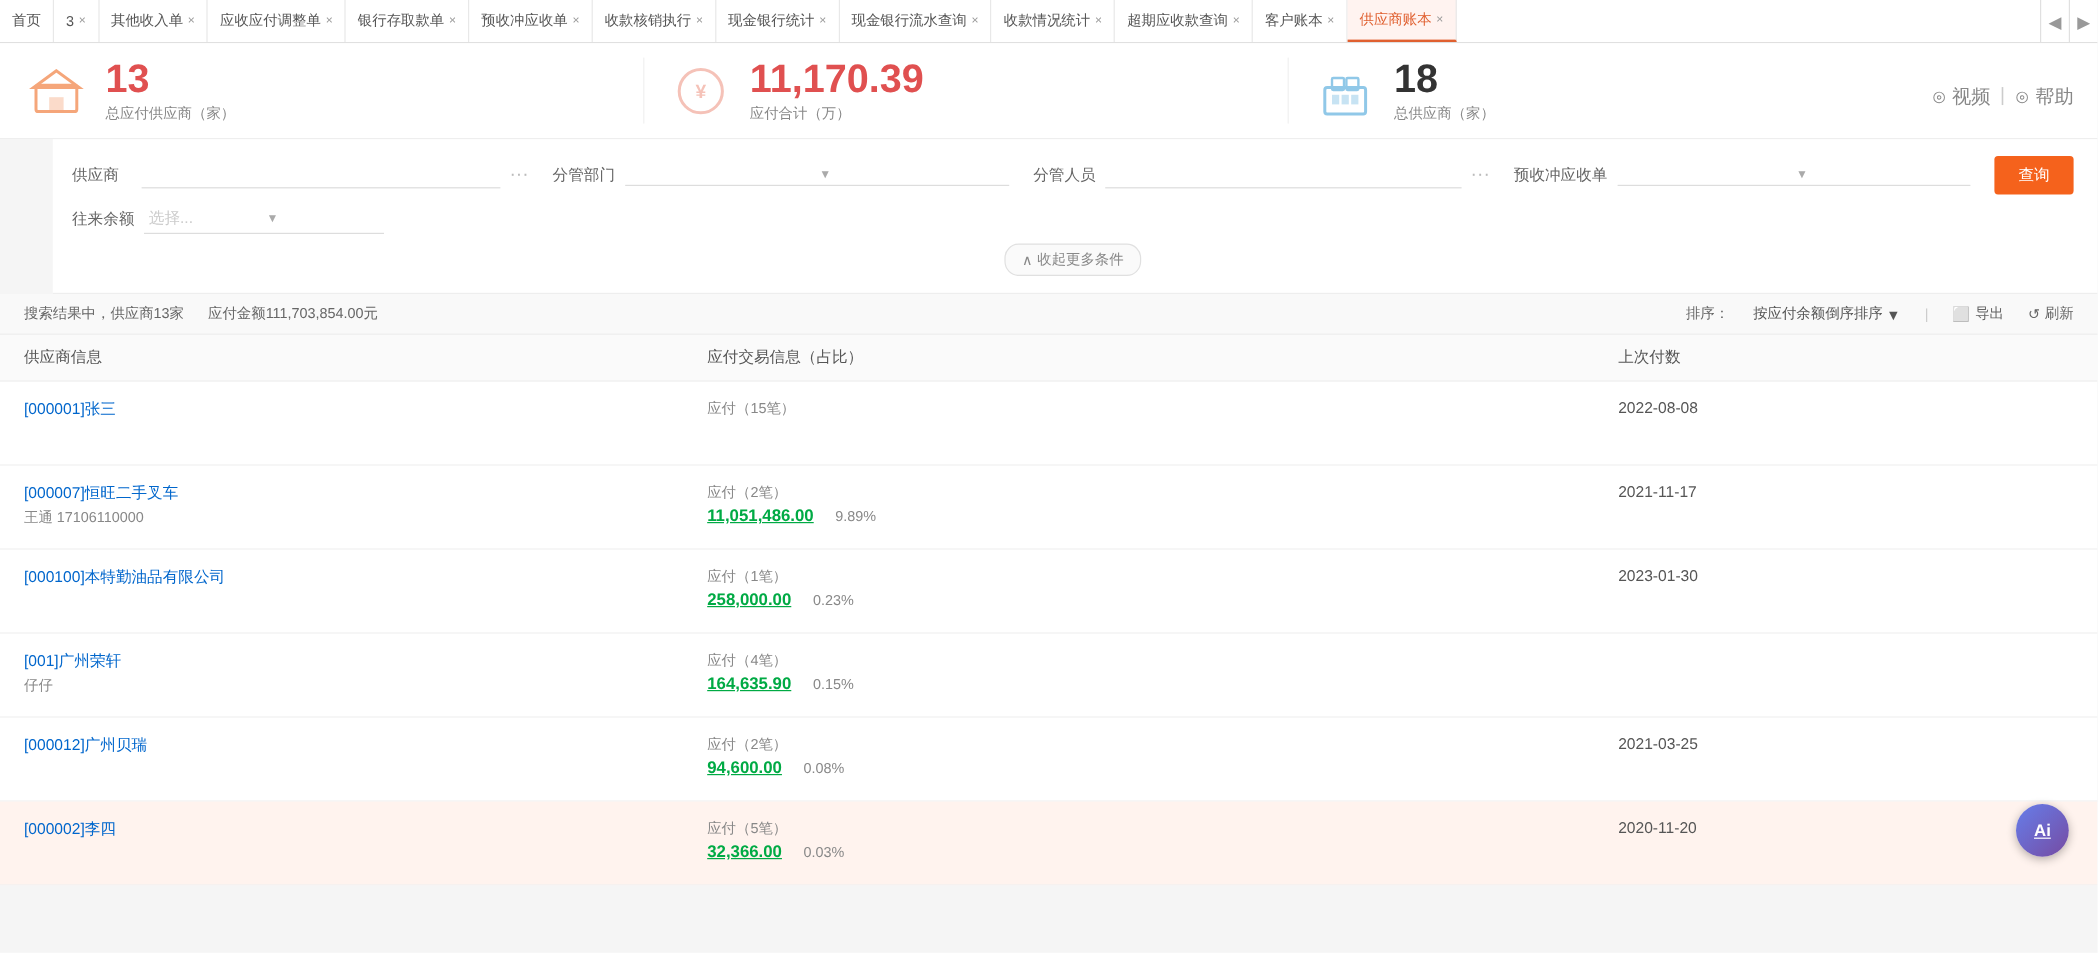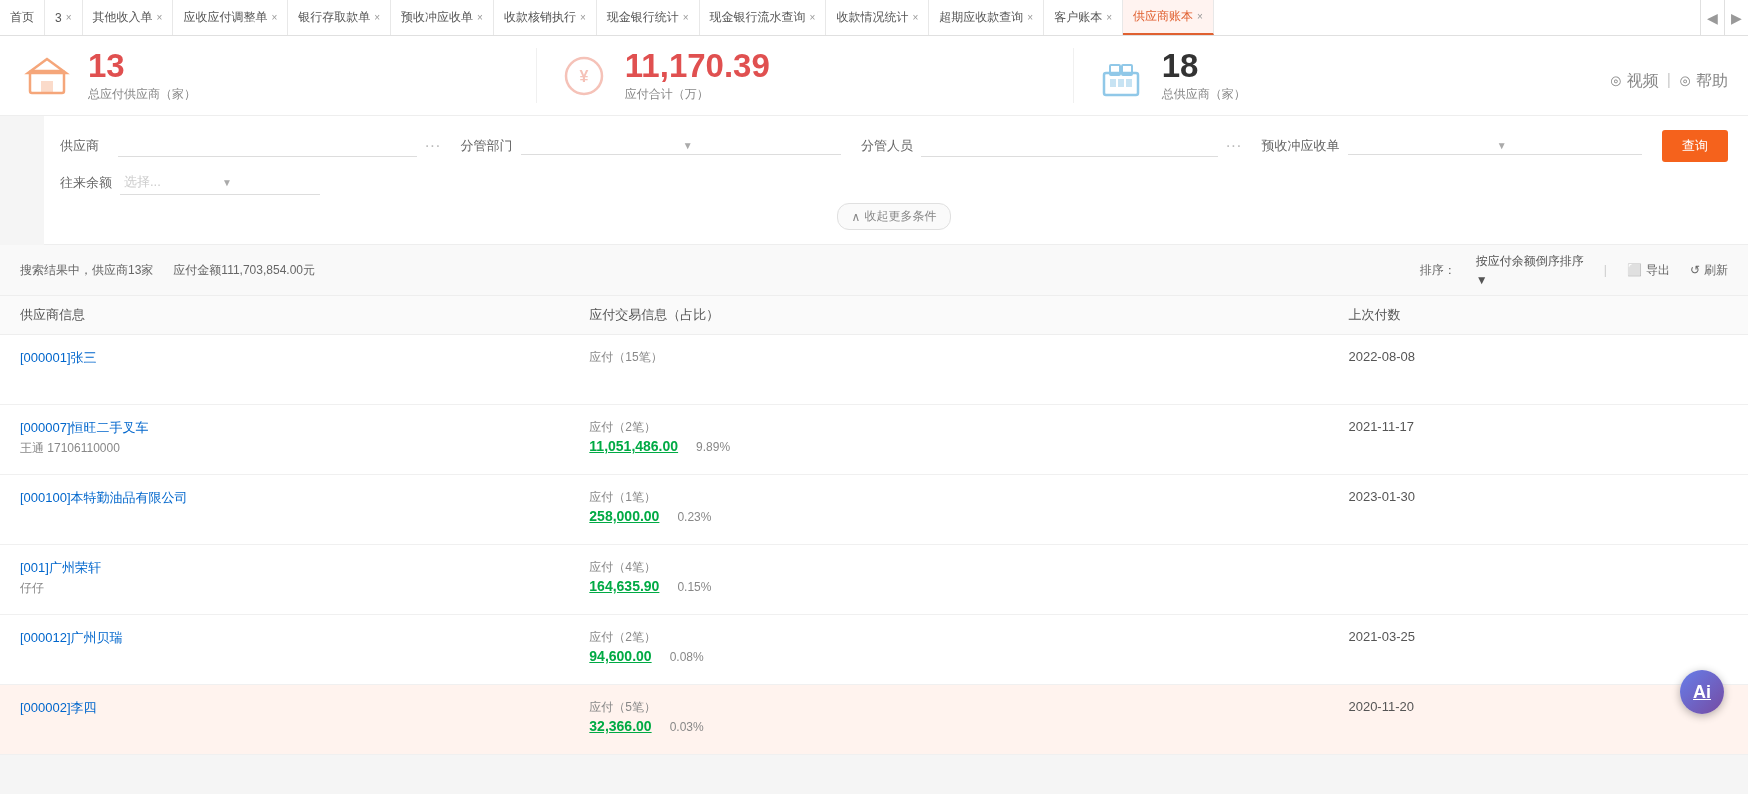--- a/index.html
+++ b/index.html
@@ -175,23 +175,22 @@
       border-bottom: 1px solid #eee;
       font-size: 12px;
       color: #666;
       gap: 20px;
     }
     .result-bar .sort-label { margin-left: auto; color: #666; }
     .result-bar .sort-select {
       color: #555;
       cursor: pointer;
       display: flex;
-      align-items: flex-start;
+      align-items: flex-end;
       gap: 3px;
-      flex-direction: column;
     }
     .result-bar .action-btn {
       display: flex;
       align-items: center;
       gap: 4px;
       cursor: pointer;
       color: #666;
     }
     .result-bar .sep { color: #ccc; }
 
@@ -266,21 +265,21 @@
       right: 24px;
       bottom: 80px;
       background: linear-gradient(135deg, #667eea, #764ba2);
       color: #fff;
       border-radius: 50%;
       width: 44px;
       height: 44px;
       display: flex;
       align-items: center;
       justify-content: center;
-      font-size: 18px;
+      font-size: 14px;
       font-weight: bold;
       cursor: pointer;
       box-shadow: 0 2px 8px rgba(0,0,0,0.3);
       text-decoration: underline;
     }
   </style>
 </head>
 <body>
 
 <div class="top-nav">

